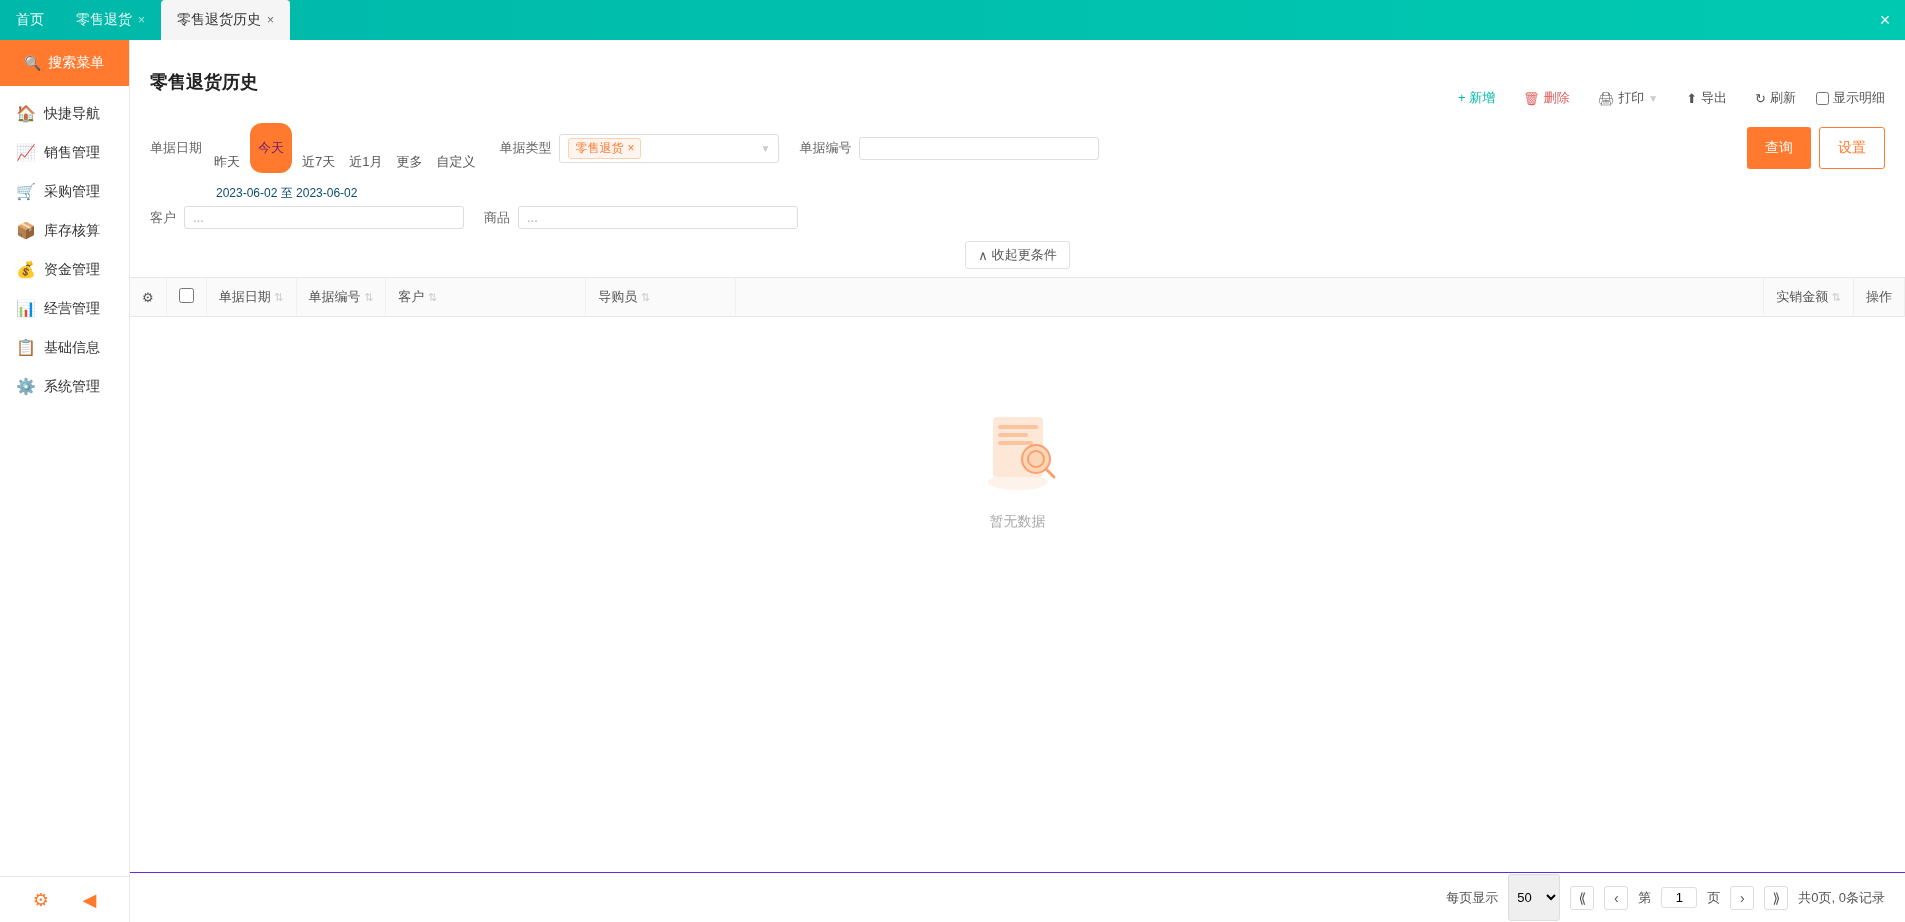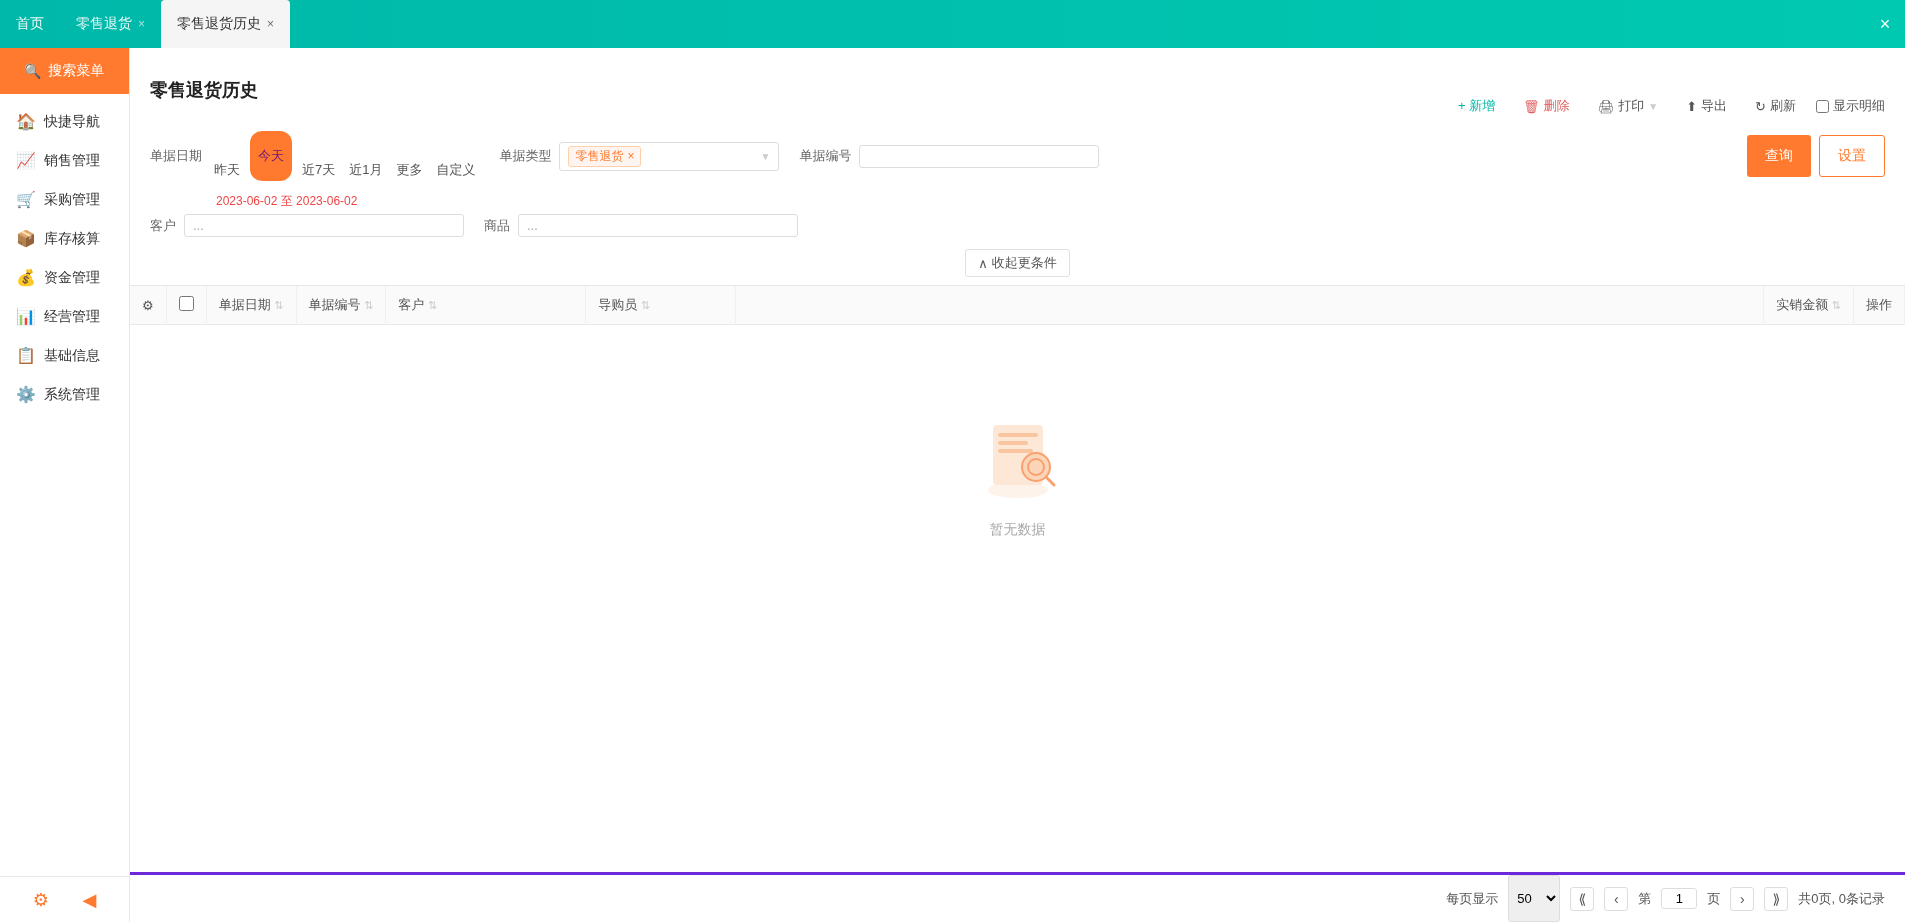--- a/index.html
+++ b/index.html
@@ -1,20 +1,20 @@
 <!DOCTYPE html>
 <html><head>
   <meta charset="utf-8">
   <style>
     * { box-sizing: border-box; margin: 0; padding: 0; font-family: "Microsoft YaHei", "PingFang SC", sans-serif; }
     body { width: 1905px; height: 922px; overflow: hidden; display: flex; flex-direction: column; background: #f5f5f5; }
 
     
     .top-bar {
-      height: 48px;
+      height: 40px;
       background: linear-gradient(90deg, #00b8a9 0%, #00c9b1 100%);
       display: flex;
       align-items: center;
       padding: 0 0 0 0;
       flex-shrink: 0;
     }
     .top-bar-tabs {
       display: flex;
       align-items: center;
       height: 100%;
@@ -202,21 +202,21 @@
       border-radius: 3px;
     }
     .date-opt.active {
       background: #ff7a2f;
       color: #701a75;
       border-radius: 12px;
       padding: 16px 8px;
     }
     .date-range {
       font-size: 12px;
-      color: #ef4444;
+      color: #0c4a6e;
       margin-top: 2px;
     }
     .filter-select {
       display: flex;
       align-items: center;
       border: 1px solid #ddd;
       border-radius: 3px;
       padding: 3px 8px;
       font-size: 13px;
       min-width: 180px;
@@ -304,21 +304,21 @@
     }
     .empty-text {
       font-size: 14px;
       color: #aaa;
     }
 
     
     .pagination-bar {
       height: 50px;
       background: #fff;
-      border-top: 3px solid #6d28d9;
+      border-top: 1px solid #6d28d9;
       display: flex;
       align-items: center;
       justify-content: flex-end;
       padding: 0 20px;
       gap: 10px;
       font-size: 13px;
       color: #555;
       flex-shrink: 0;
     }
     .pagination-bar select {

